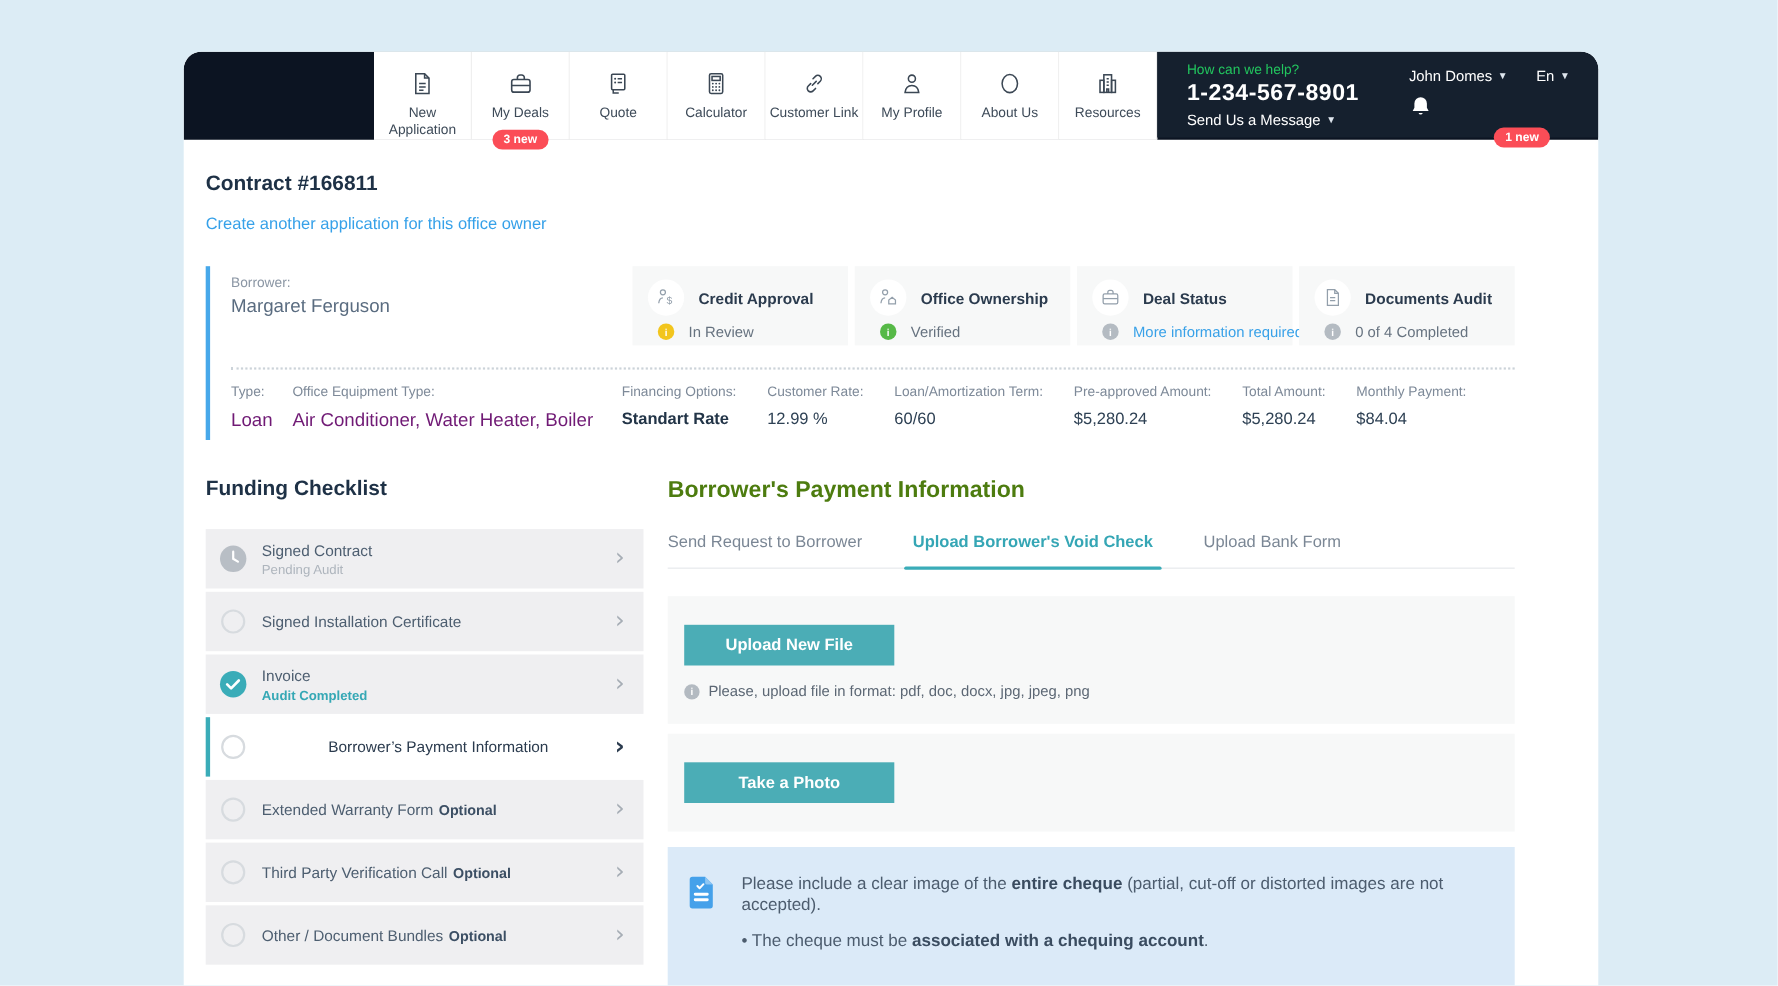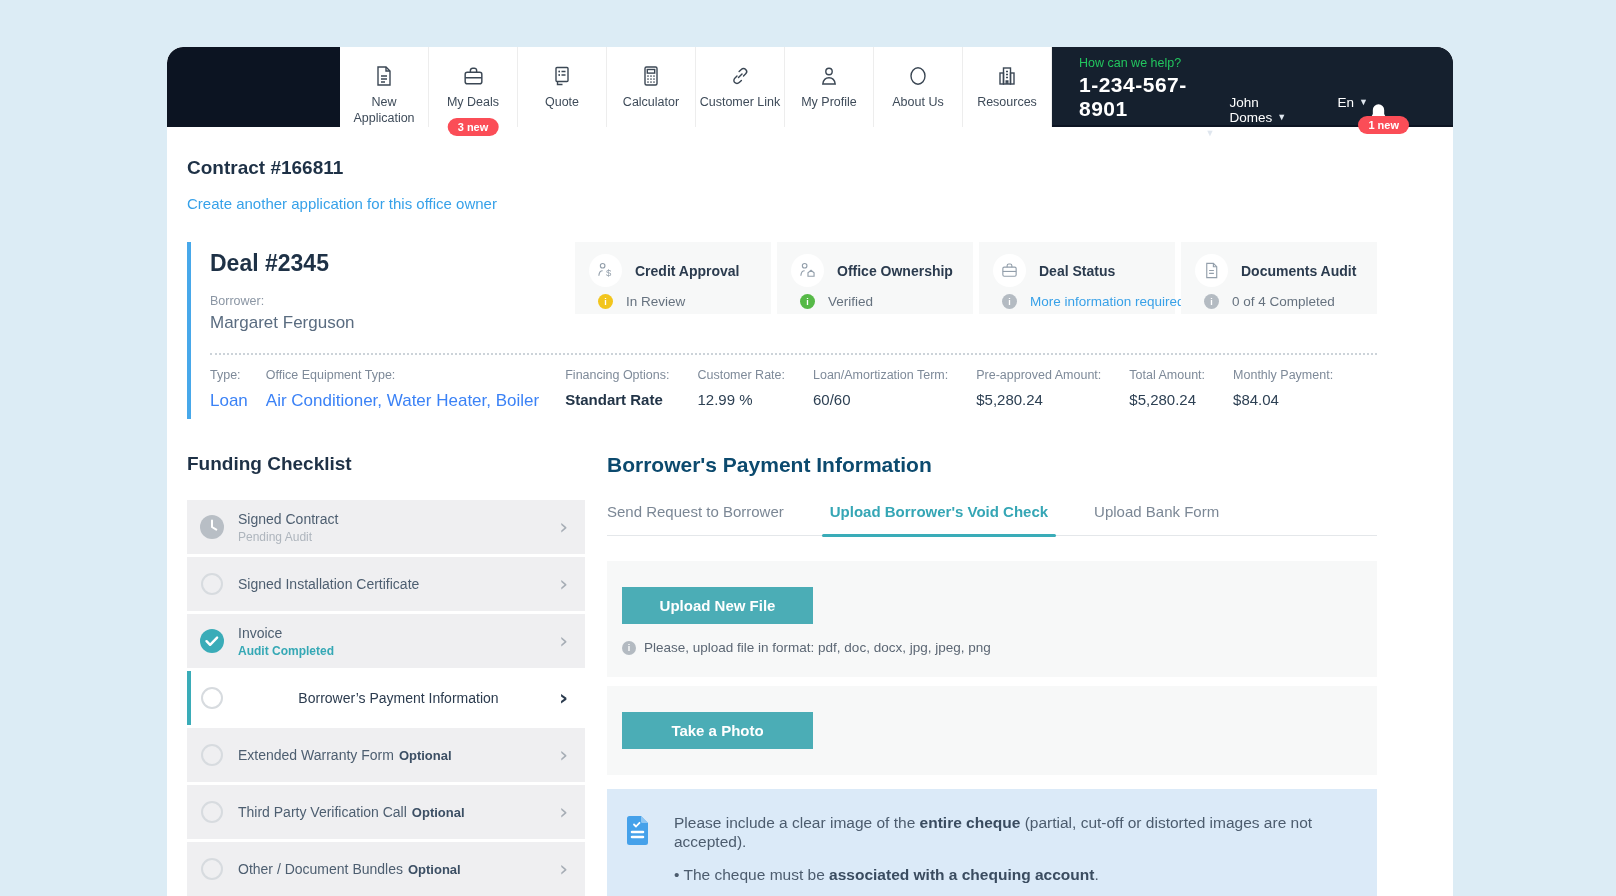--- a/index.html
+++ b/index.html
@@ -29,21 +29,21 @@
   .tab-badge { position:absolute; bottom:-9px; left:50%; transform:translateX(-50%);
     background:#fb4d57; color:#fff; font-size:11px; font-weight:700; padding:3px 10px;
     border-radius:11px; white-space:nowrap; z-index:3; }
 
   .help-block { flex:1; background:#15202e; height:78px; border-radius:0 16px 0 0;
     display:flex; justify-content:space-between; padding:9px 26px 0 27px; position:relative; color:#fff; }
   .help-prompt { font-size:12.5px; color:#22c55e; margin-bottom:3px; }
   .help-phone { font-size:21px; font-weight:700; letter-spacing:.5px; cursor:pointer; }
   .help-message { font-size:13.5px; margin-top:5px; cursor:pointer; }
   .caret { font-size:9px; color:#dfe6ee; margin-left:5px; vertical-align:2px; }
-  .help-right { display:flex; flex-direction:row; align-items:flex-end; }
+  .help-right { display:flex; flex-direction:column; }
   .user-row { display:flex; gap:26px; margin-top:6px; font-size:13.5px; }
   .user-row > span { cursor:pointer; }
   .bell-wrap { margin-top:9px; margin-right:38px; cursor:pointer; }
   .notif-badge { position:absolute; right:44px; bottom:-9px; background:#fb4d57; color:#fff;
     font-size:11px; font-weight:700; padding:3px 10px; border-radius:11px; white-space:nowrap; z-index:3; }
 
   
   .content { padding:30px 76px 0 20px; }
   .contract-title { font-size:19px; font-weight:700; color:#1e3146; margin:0 0 16px; }
   .create-link { color:#36a1e9; font-size:15px; display:inline-block; margin-bottom:30px; cursor:pointer; text-decoration:none; }
@@ -66,21 +66,21 @@
   .dot-yellow { background:#f2c51d; } .dot-green { background:#56b947; } .dot-gray { background:#b4bbc2; }
   .status-text { font-size:13.5px; color:#66727f; white-space:nowrap; }
   .status-link { color:#38a1e8; cursor:pointer; }
 
   .deal-divider { border-top:2px dotted #ccd3d9; margin-top:20px; }
   .deal-details { display:flex; margin-top:13px; }
   .dcol { margin-right:28px; }
   .dcol-type { margin-right:18px; } .dcol-equip { margin-right:26px; }
   .dl { font-size:12.5px; color:#7e8a99; margin-bottom:9px; white-space:nowrap; }
   .dv { font-size:15px; color:#2e4154; white-space:nowrap; }
-  .dv-big { font-size:17px; color:#3b82f6; }
+  .dv-big { font-size:17px; color:#701a75; }
   .dv-bold { font-weight:700; color:#223447; }
 
   
   .lower { display:flex; gap:22px; align-items:flex-start; }
   .checklist { width:398px; flex-shrink:0; }
   .cl-title { font-size:19px; font-weight:700; color:#1e3146; margin:0 0 25px; }
   .citem { display:flex; align-items:center; height:54px; background:#efeff1; margin-bottom:3px;
     padding:0 17px 0 12px; cursor:pointer; }
   .citem.active { background:#fff; border-left:4px solid #3aacb8; padding-left:8px;text-align:center; }
   .cicon { width:26px; height:26px; flex-shrink:0; display:flex; align-items:center; justify-content:center; }
@@ -88,21 +88,21 @@
   .ctext { margin-left:13px; flex:1; }
   .clabel { font-size:14px; color:#4d5e70; }
   .citem.active .clabel { color:#2b3b4e; }
   .ctag { font-weight:700; color:#3c4f64; font-size:13px; margin-left:5px; }
   .csub { font-size:12px; color:#aeb5bd; margin-top:3px; }
   .csub.done { color:#35a8b5; font-weight:700; }
   .cchev { color:#a6adb5; font-size:22px; line-height:1; font-family:"DejaVu Sans", sans-serif; }
   .citem.active .cchev { color:#2b3b4e; font-weight:700; }
 
   .payment { flex:1; }
-  .pay-title { font-size:21px; font-weight:700; color:#0c4a6e; margin:0 0 26px; }
+  .pay-title { font-size:21px; font-weight:700; color:#4d7c0f; margin:0 0 26px; }
   .ptabs { display:flex; gap:46px; border-bottom:1px solid #e4e7ea; }
   .ptab { font-size:15px; color:#7b8795; padding-bottom:15px; cursor:pointer; position:relative; }
   .ptab.active { color:#35a6b5; font-weight:600; }
   .ptab.active::after { content:""; position:absolute; left:-8px; right:-8px; bottom:-2px;
     height:3px; background:#3aacb8; border-radius:2px; }
 
   .upload-card { background:#f7f8f8; margin-top:25px; padding:26px 20px 22px 15px; }
   .photo-card  { background:#f7f8f8; margin-top:9px;  padding:26px 20px 26px 15px; }
   .teal-btn { width:191px; height:37px; background:#4badb6; color:#fff; border:none;
     font-size:15px; font-weight:700; cursor:pointer; font-family:inherit; }
@@ -248,21 +248,20 @@
 
   <main class="content">
 
     <h1 class="contract-title">Contract #166811</h1>
     <a class="create-link">Create another application for this office owner</a>
 
     
     <section class="deal-card">
       <div class="deal-top">
         <div class="deal-head">
-          <h2 class="deal-title">Deal #2345</h2>
           <div class="borrower-label">Borrower:</div>
           <div class="borrower-name">Margaret Ferguson</div>
         </div>
 
         <div class="chips">
           <div class="chip">
             <div class="chip-head">
               <span class="chip-ic">
                 <svg width="19" height="19" viewBox="0 0 20 20" fill="none" stroke="#939fab" stroke-width="1.2">
                   <circle cx="7" cy="5" r="2.4"></circle>

